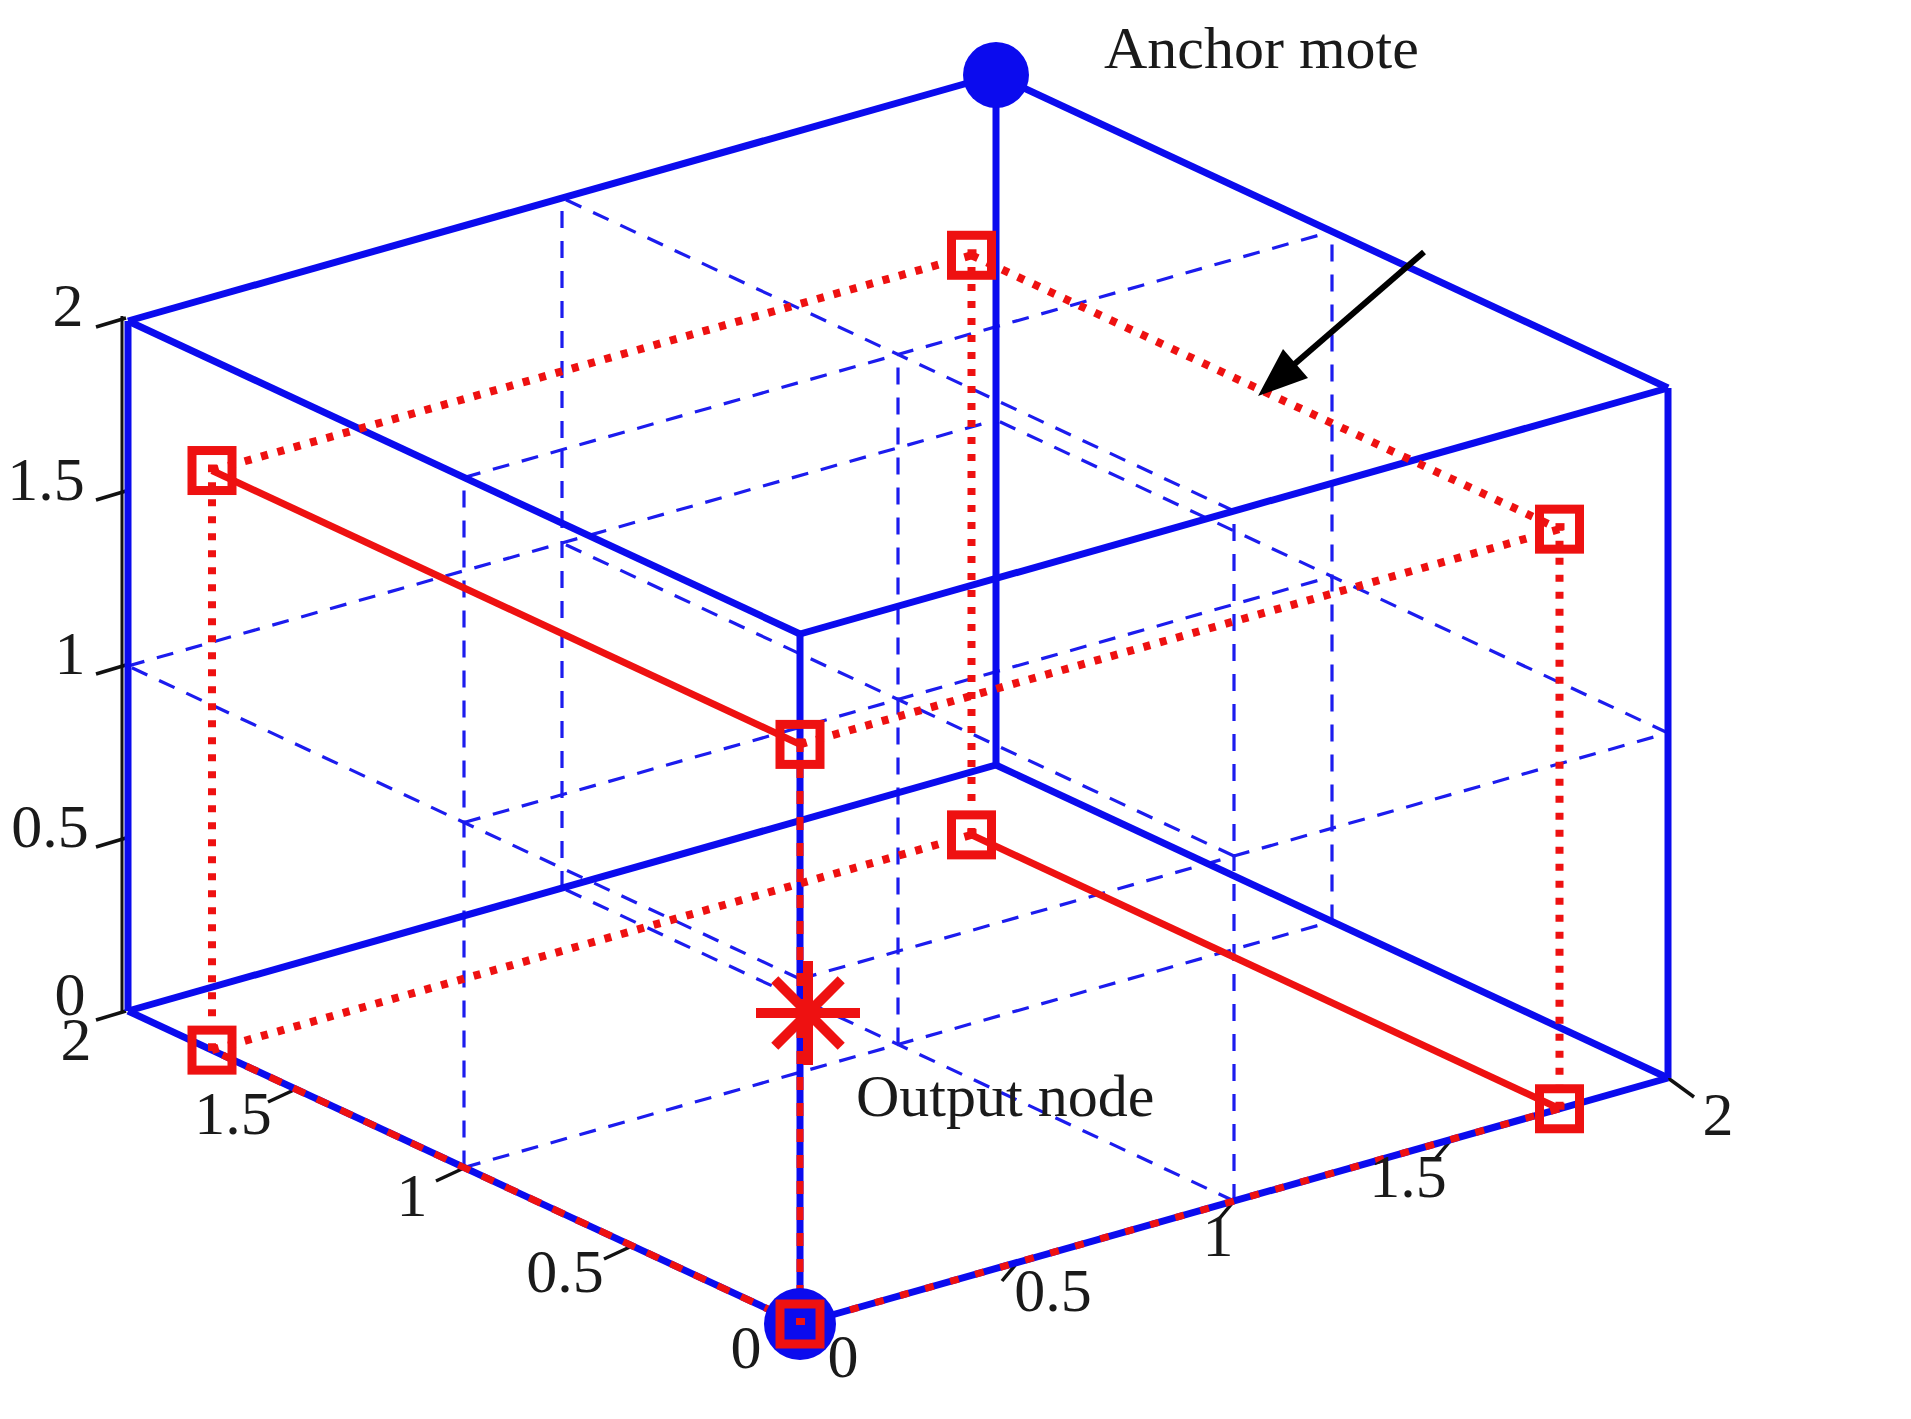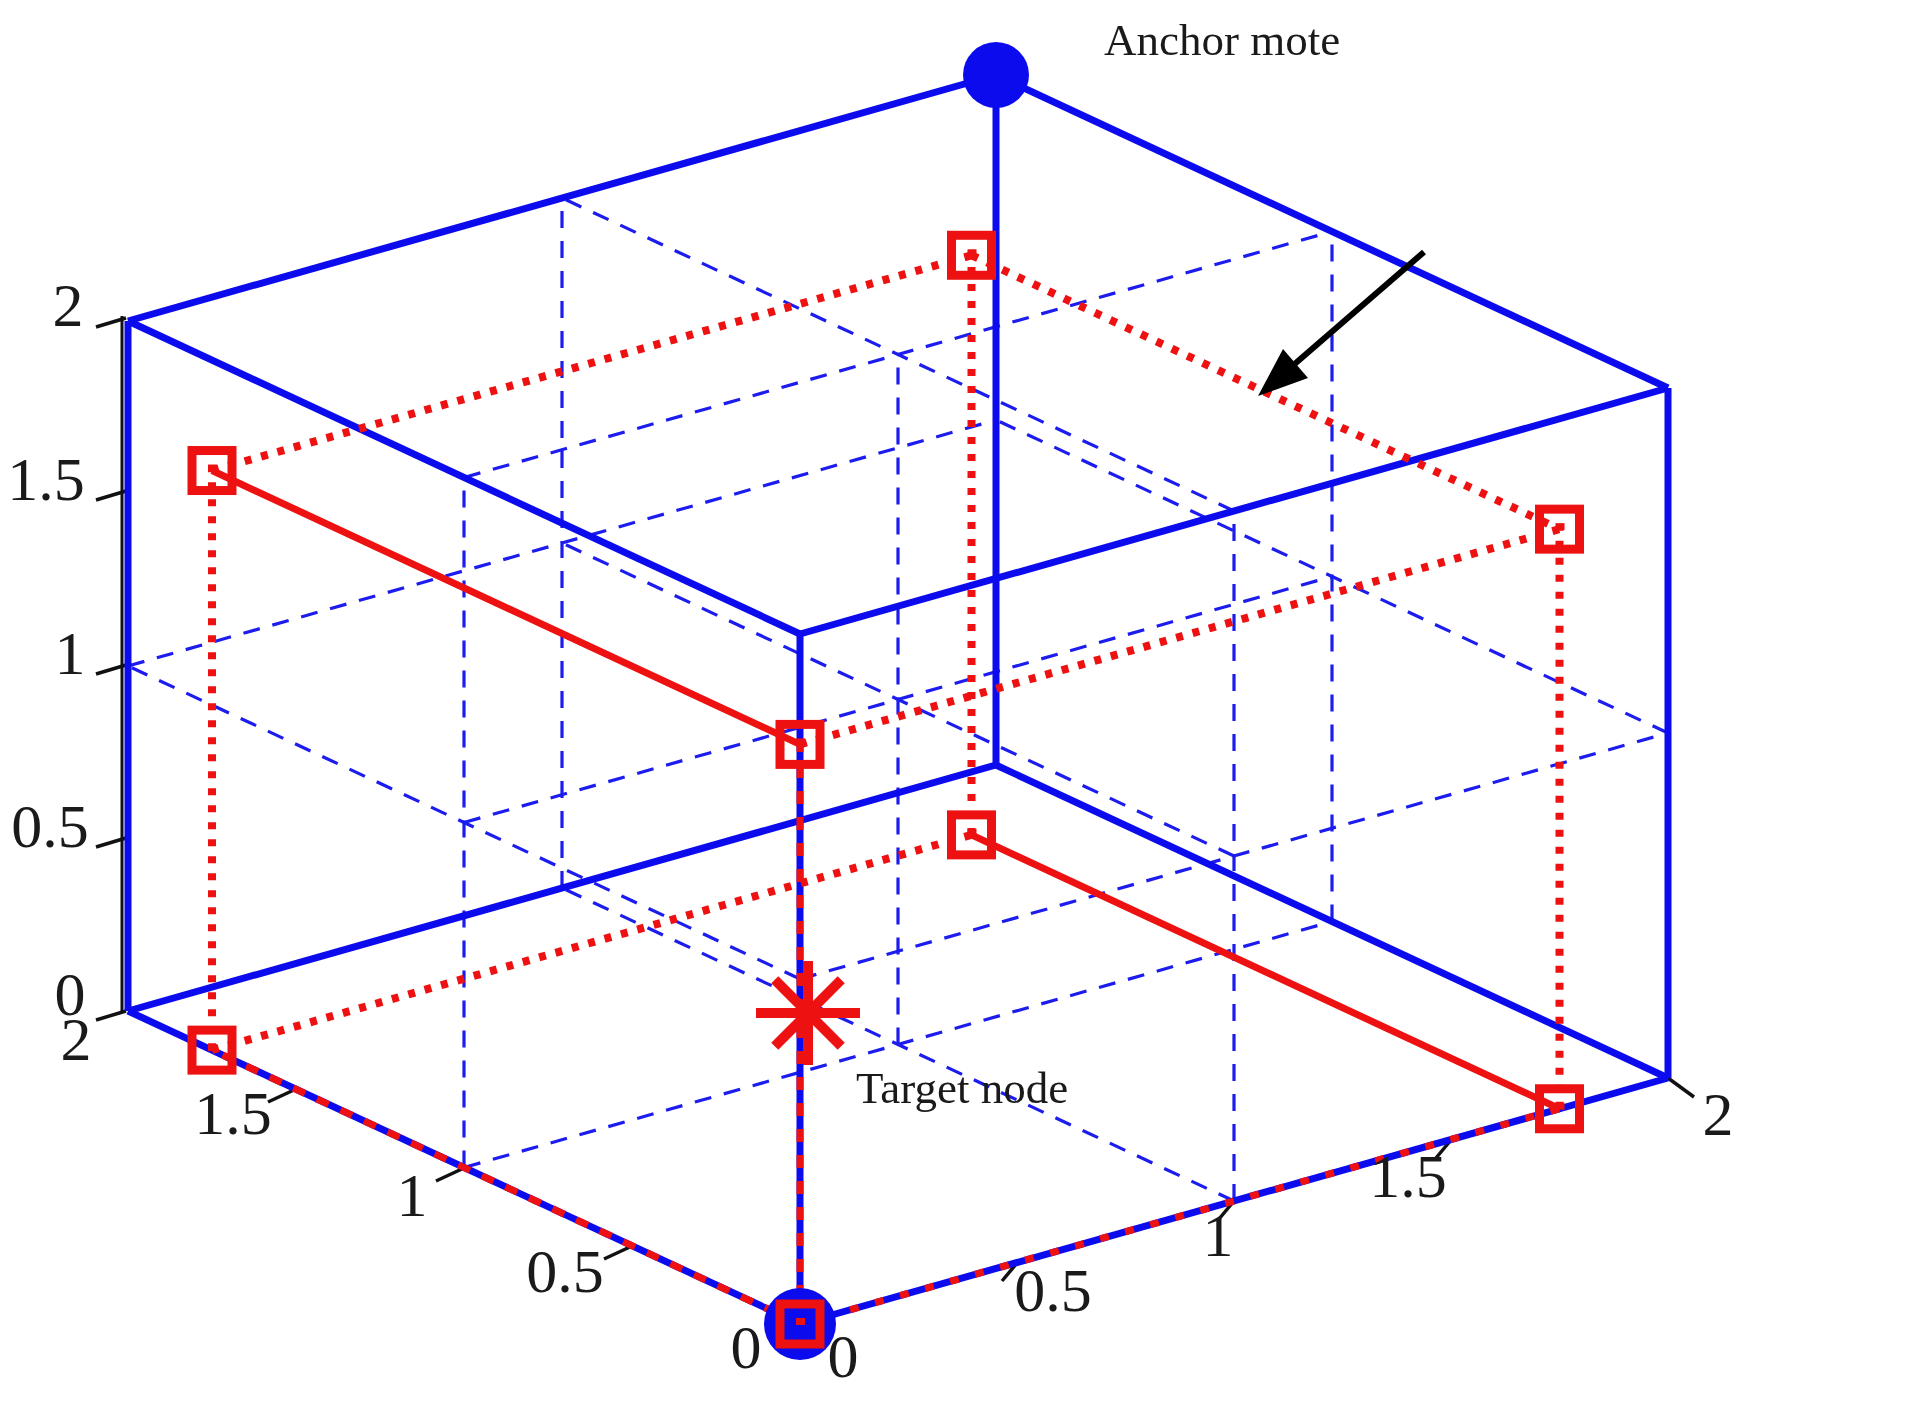--- a/index.html
+++ b/index.html
@@ -1,19 +1,19 @@
 <!DOCTYPE html>
 <html><head>
 <meta charset="utf-8">
 <style>
   html,body{margin:0;padding:0;background:#ffffff;}
   #figure{position:relative;width:1911px;height:1419px;background:#ffffff;overflow:hidden;
           font-family:"Liberation Serif","DejaVu Serif",serif;}
   #scene{position:absolute;left:0;top:0;}
-  .ann{position:absolute;color:#1a1a1a;font-size:45px;white-space:nowrap;line-height:1.0;}
+  .ann{position:absolute;color:#1a1a1a;font-size:60px;white-space:nowrap;line-height:1.0;}
   #anchor-label{left:1104px;top:18px;}
   #output-label{left:1426px;top:194px;}
   #target-label{left:856px;top:1066px;}
 </style>
 </head>
 <body>
 
 <div id="figure">
   <svg id="scene" xmlns="http://www.w3.org/2000/svg" width="1911" height="1419" viewBox="0 0 1911 1419">
       <line x1="122" y1="316" x2="122" y2="1013" stroke="#111111" stroke-width="3"></line>
@@ -103,14 +103,14 @@
       <text x="412" y="1202" fill="#1a1a1a" font-size="62" text-anchor="middle" dominant-baseline="middle" font-family="&quot;Liberation Serif&quot;,&quot;DejaVu Serif&quot;,serif">1</text>
       <text x="565" y="1278" fill="#1a1a1a" font-size="62" text-anchor="middle" dominant-baseline="middle" font-family="&quot;Liberation Serif&quot;,&quot;DejaVu Serif&quot;,serif">0.5</text>
       <text x="746" y="1354" fill="#1a1a1a" font-size="62" text-anchor="middle" dominant-baseline="middle" font-family="&quot;Liberation Serif&quot;,&quot;DejaVu Serif&quot;,serif">0</text>
       <text x="843" y="1363" fill="#1a1a1a" font-size="62" text-anchor="middle" dominant-baseline="middle" font-family="&quot;Liberation Serif&quot;,&quot;DejaVu Serif&quot;,serif">0</text>
       <text x="1053" y="1297" fill="#1a1a1a" font-size="62" text-anchor="middle" dominant-baseline="middle" font-family="&quot;Liberation Serif&quot;,&quot;DejaVu Serif&quot;,serif">0.5</text>
       <text x="1218" y="1242" fill="#1a1a1a" font-size="62" text-anchor="middle" dominant-baseline="middle" font-family="&quot;Liberation Serif&quot;,&quot;DejaVu Serif&quot;,serif">1</text>
       <text x="1408" y="1183" fill="#1a1a1a" font-size="62" text-anchor="middle" dominant-baseline="middle" font-family="&quot;Liberation Serif&quot;,&quot;DejaVu Serif&quot;,serif">1.5</text>
       <text x="1718" y="1121" fill="#1a1a1a" font-size="62" text-anchor="middle" dominant-baseline="middle" font-family="&quot;Liberation Serif&quot;,&quot;DejaVu Serif&quot;,serif">2</text>
     </svg>
   <div class="ann" id="anchor-label">Anchor mote</div>
-  <div class="ann" id="target-label">Target node</div>
+  <div class="ann" id="target-label">Output node</div>
 </div>
 
 </body></html>

